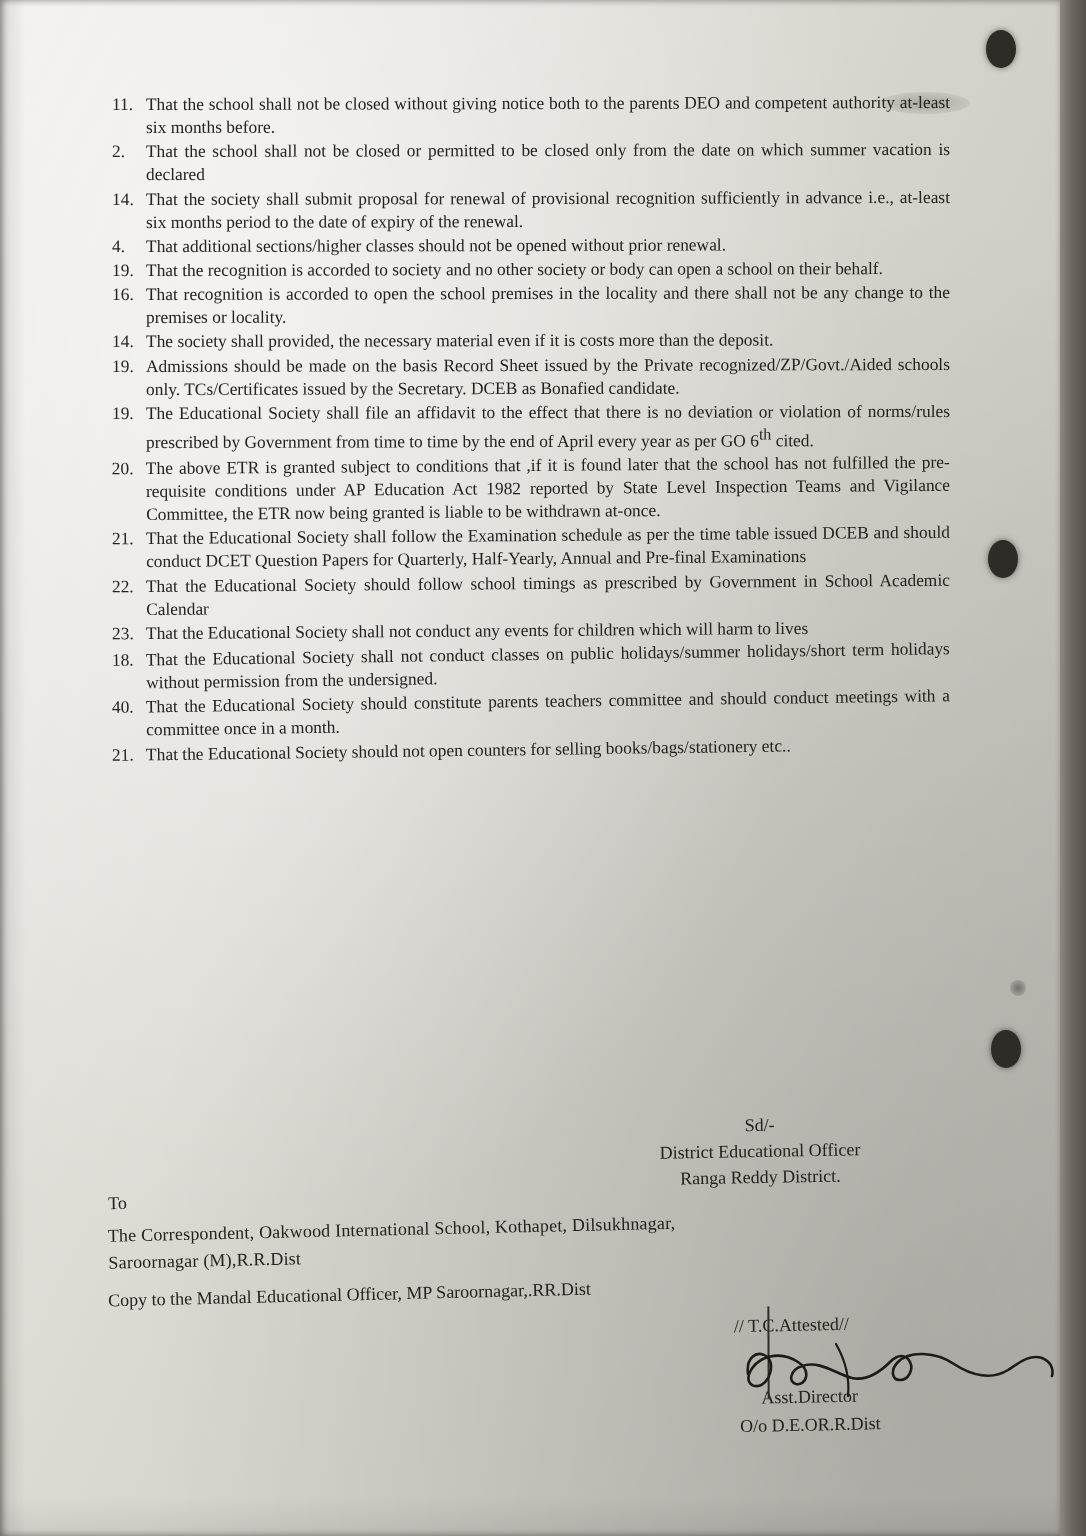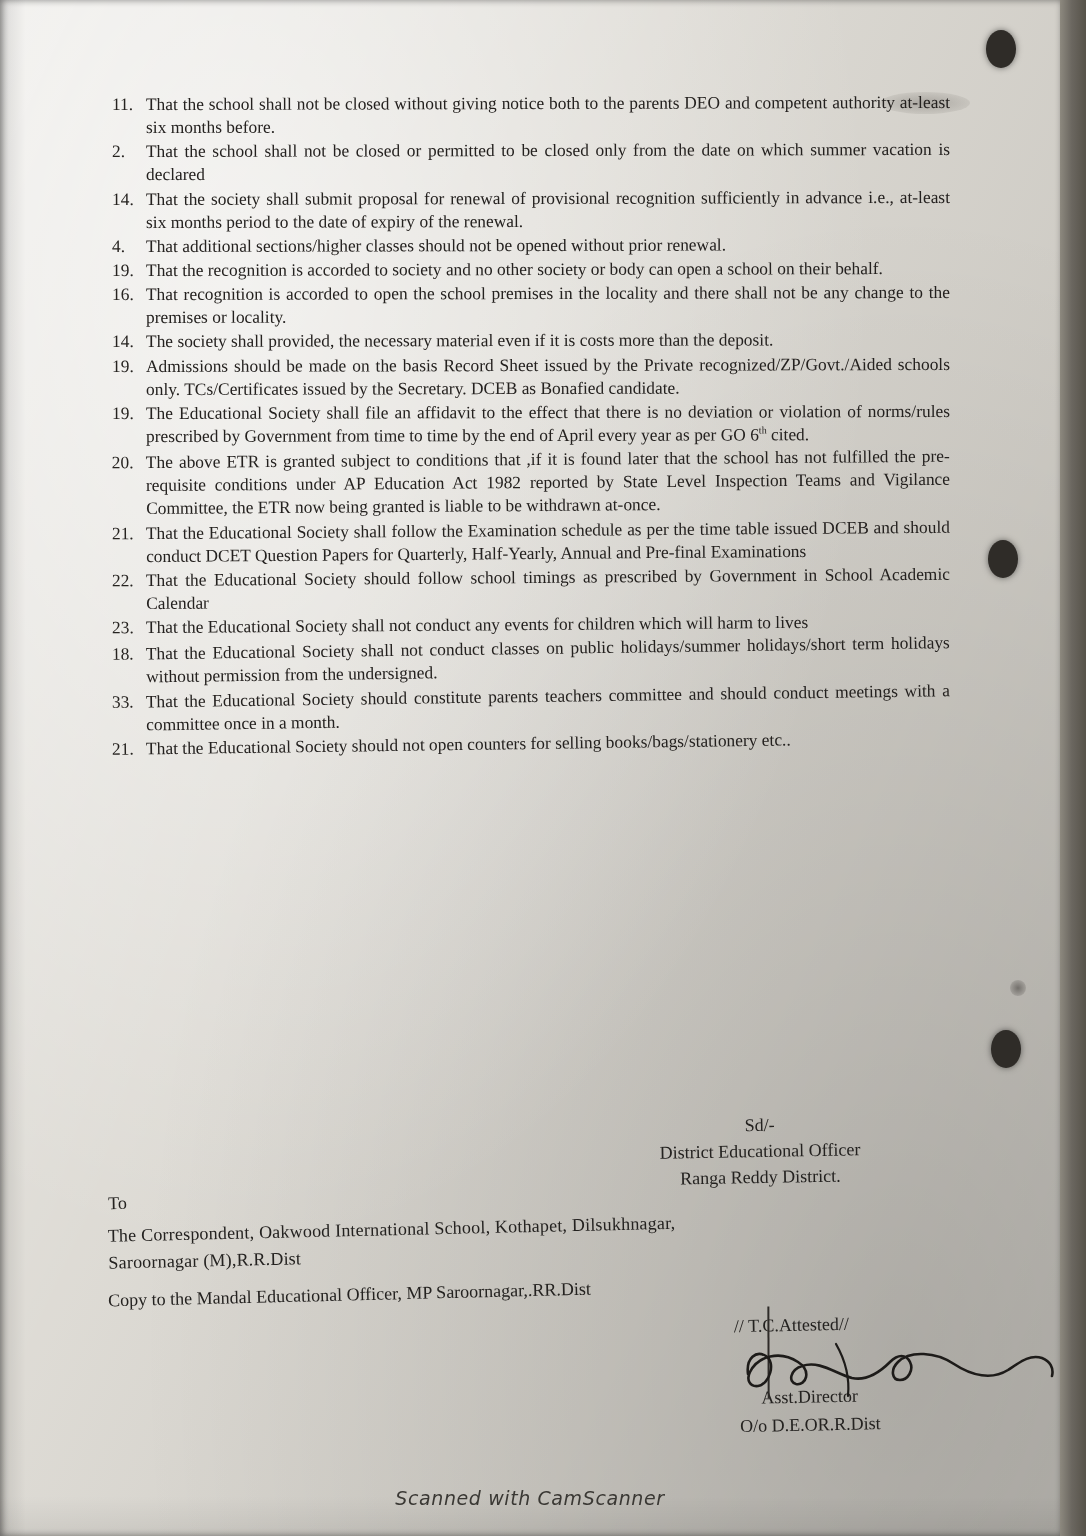--- a/index.html
+++ b/index.html
@@ -87,21 +87,21 @@
     text-justify: inter-word;
   }
   ol.conditions li .num {
     position: absolute;
     left: 0;
     top: 0;
     width: 28px;
     text-align: left;
     color: #262320;
   }
-  .sup { font-size: 10px; vertical-align: super; }
+  .sup { font-size: 16px; vertical-align: super; }
 
   
   .tilt-1 { transform: rotate(-0.15deg); }
   .tilt-2 { transform: rotate(-0.45deg); }
   .tilt-3 { transform: rotate(-0.8deg); }
 
   #sign-block {
     position: absolute;
     left: 560px;
     top: 1112px;
@@ -257,21 +257,21 @@
       </li>
       <li class="tilt-2">
         <span class="num">23.</span>
         <span>That the Educational Society shall not conduct any events for children which will harm to lives</span>
       </li>
       <li class="tilt-3">
         <span class="num">18.</span>
         <span>That the Educational Society shall not conduct classes on public holidays/summer holidays/short term holidays without permission from the undersigned.</span>
       </li>
       <li class="tilt-3">
-        <span class="num">33.</span>
+        <span class="num">40.</span>
         <span>That the Educational Society should constitute parents teachers committee and should conduct meetings with a committee once in a month.</span>
       </li>
       <li class="tilt-3">
         <span class="num">21.</span>
         <span>That the Educational Society should not open counters for selling books/bags/stationery etc..</span>
       </li>
     </ol>
 
     <div id="sign-block">
       <div>Sd/-</div>
@@ -293,16 +293,15 @@
       <span class="att-line">// T.C.Attested//</span>
       <span class="att-line" style="margin-left:26px;display:block;margin-top:44px;">Asst.Director</span>
       <span class="att-line" style="margin-left:4px;display:block;">O/o D.E.OR.R.Dist</span>
     </div>
 
     <svg id="signature" viewBox="0 0 320 70">
       <path d="M8,38 C6,22 16,14 26,20 C36,26 30,48 18,50 C10,51 6,44 10,36 C18,20 40,14 58,26 C72,35 66,50 56,48 C48,46 50,34 62,30 C80,24 96,38 112,42 C126,45 140,36 150,26 C158,18 166,18 170,26 C174,34 168,44 160,44 C152,44 150,34 158,26 C170,14 196,16 214,28 C232,40 252,44 268,34 C280,26 290,18 302,22 C310,25 314,32 312,40" fill="none" stroke="#1d1b19" stroke-width="2.6" stroke-linecap="round"></path>
       <path d="M96,8 C104,22 110,40 108,60" fill="none" stroke="#1d1b19" stroke-width="2.2" stroke-linecap="round"></path>
     </svg>
 
-    <div id="scan-footer">Scanned with CamScanner</div>
 
   </div>
 </div>
 
 </body></html>

